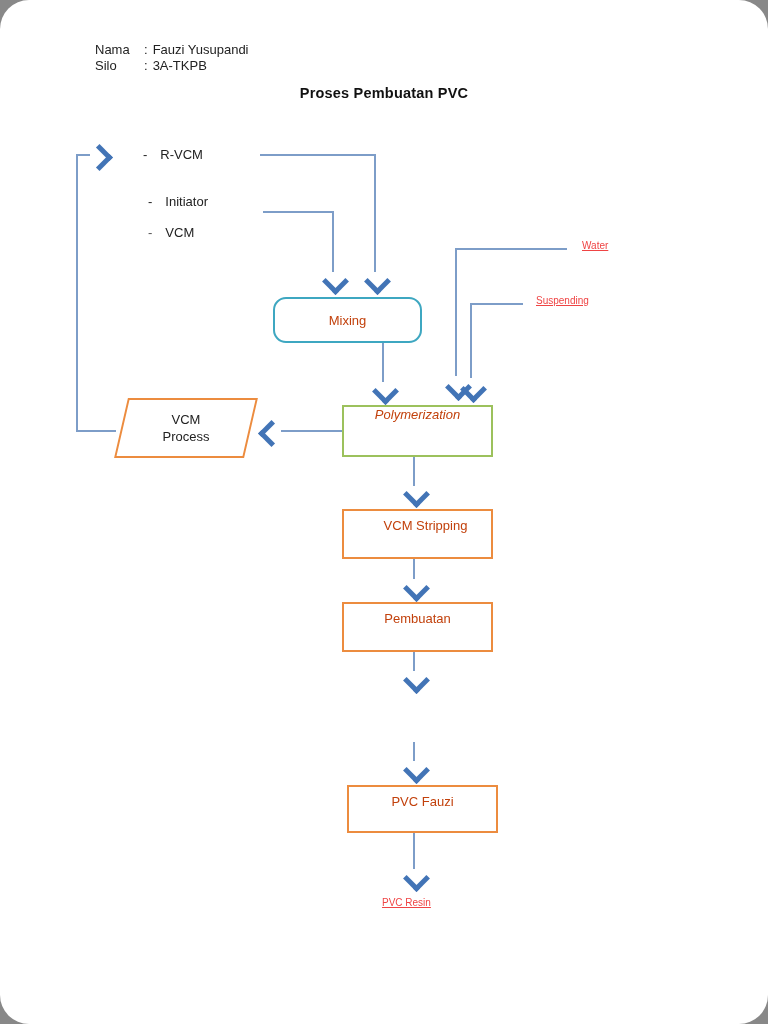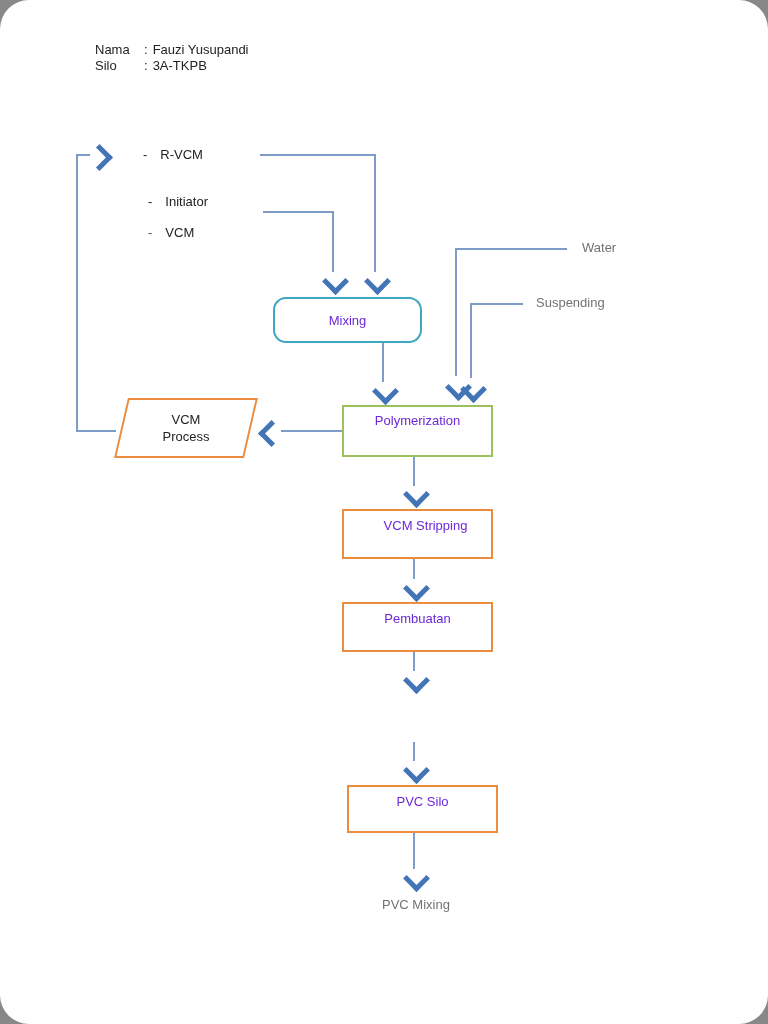--- a/index.html
+++ b/index.html
@@ -22,45 +22,46 @@
   
   .hline,.vline{position:absolute;background:#7d9dc8;}
   .hline{height:1.6px;}
   .vline{width:1.6px;}
   
   .chev{position:absolute;width:14px;height:14px;border:0 solid #4274b6;}
   .chev.down{border-right-width:5px;border-bottom-width:5px;transform:rotate(45deg);}
   .chev.right{border-top-width:5px;border-right-width:5px;transform:rotate(45deg);}
   .chev.left{border-left-width:5px;border-bottom-width:5px;transform:rotate(45deg);}
   
-  .box{position:absolute;box-sizing:border-box;background:#fff;font-size:13px;color:#6d28d9;text-align:center;}
+  .box{position:absolute;box-sizing:border-box;background:#fff;font-size:13px;color:#c2410c;text-align:center;}
   .box.teal{border:2.5px solid #3ea7c1;border-radius:13px;display:flex;align-items:center;justify-content:center;}
-  .box.green{border:2.5px solid #9cc15c;padding-top:6px;}
+  .box.green{border:2.5px solid #9cc15c;padding-top:0;font-style:italic;}
   .box.orange{border:2.5px solid #ec8c3f;padding-top:7px;}
   
   .para{position:absolute;left:121px;top:398px;width:130px;height:60px;box-sizing:border-box;
         border:2.5px solid #ec8c3f;background:#fff;transform:skewX(-13deg);}
   .para-text{position:absolute;left:121px;top:398px;width:130px;height:60px;display:flex;
         flex-direction:column;align-items:center;justify-content:center;font-size:13px;line-height:17px;color:#222;}
   
-  .side-label{position:absolute;font-size:13px;color:#737373;white-space:nowrap;}
+  .side-label{position:absolute;font-size:10px;color:#ef4444;white-space:nowrap;text-decoration:underline;}
 </style>
 </head>
 <body>
 
 <div class="page">
 
   <div class="hdr">
     <div class="row">
       <span class="lbl">Nama</span><span>:</span><span class="val">Fauzi Yusupandi</span>
     </div>
     <div class="row">
       <span class="lbl">Silo</span><span>:</span><span class="val">3A-TKPB</span>
     </div>
   </div>
+  <div class="title">Proses Pembuatan PVC</div>
 
   <div class="inp" style="left:143px;top:147px;">
     <span class="dash">-</span><span class="ilabel">R-VCM</span>
   </div>
   <div class="inp" style="left:148px;top:194px;">
     <span class="dash">-</span><span class="ilabel">Initiator</span>
   </div>
   <div class="inp clip" style="left:148px;top:225px;color:#555;">
     <span class="dash">-</span><span class="ilabel" style="color:#222;">VCM</span>
   </div>
@@ -123,21 +124,21 @@
   </div>
 
   <div class="vline" style="left:413px;top:652px;height:19px;"></div>
   <div class="chev down" style="left:407px;top:671px;"></div>
 
 
   <div class="vline" style="left:413px;top:742px;height:19px;"></div>
   <div class="chev down" style="left:407px;top:761px;"></div>
 
   <div class="box orange" style="left:347px;top:785px;width:151px;height:48px;">
-    <span>PVC Silo</span>
+    <span>PVC Fauzi</span>
   </div>
 
   <div class="vline" style="left:413px;top:833px;height:36px;"></div>
   <div class="chev down" style="left:407px;top:869px;"></div>
 
-  <div class="side-label" style="left:382px;top:897px;">PVC Mixing</div>
+  <div class="side-label" style="left:382px;top:897px;">PVC Resin</div>
 
 </div>
 
 </body></html>

